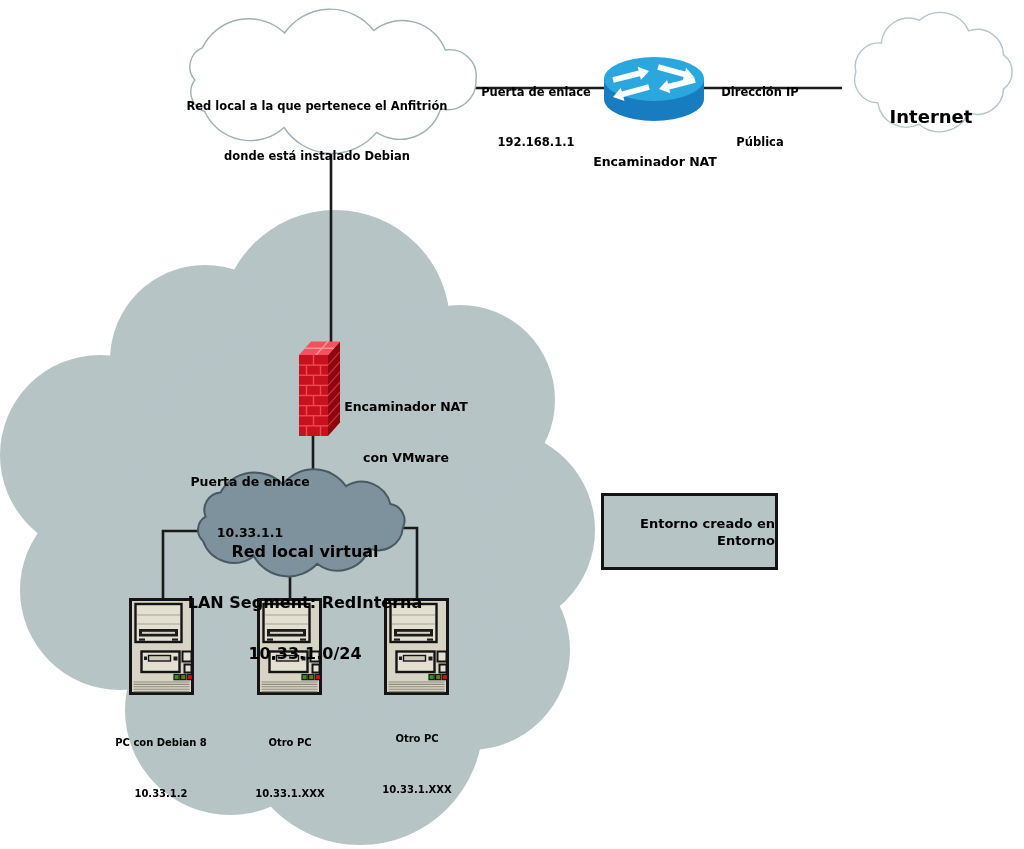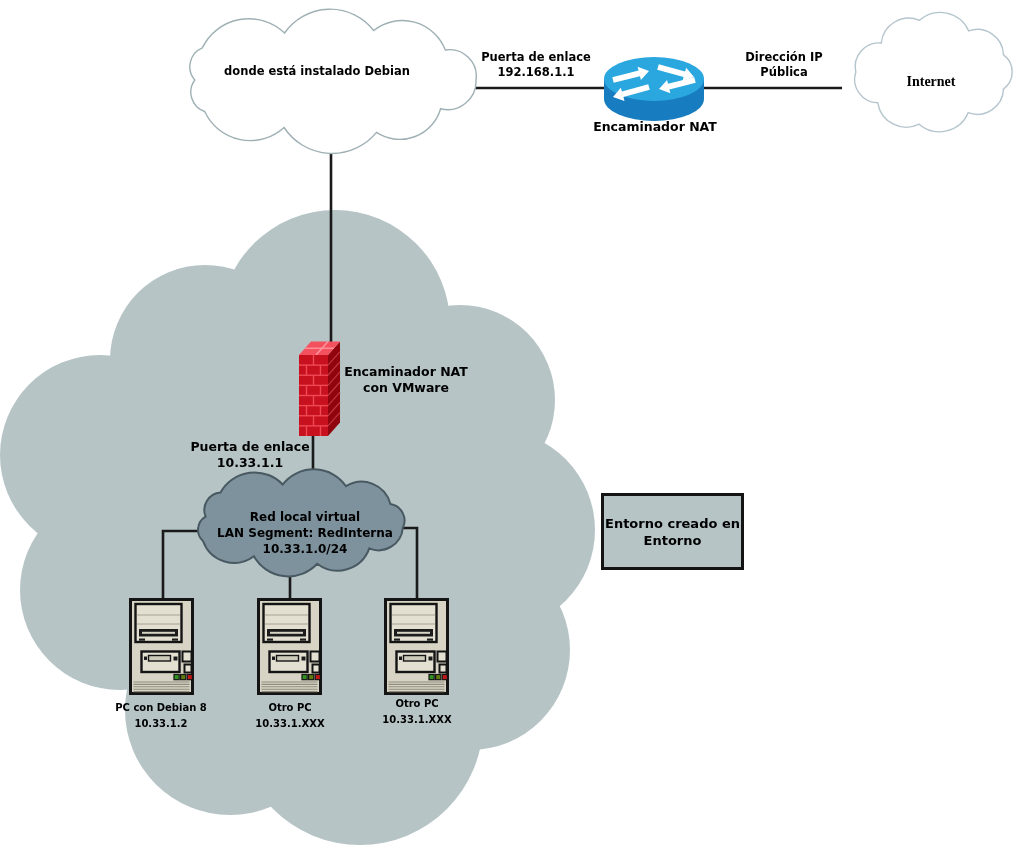--- a/index.html
+++ b/index.html
@@ -1,30 +1,30 @@
 <!DOCTYPE html>
 <html><head>
 <meta charset="utf-8">
 <style>
   html,body{margin:0;padding:0;background:#ffffff;}
   #stage{position:relative;width:1024px;height:849px;background:#ffffff;overflow:hidden;
          font-family:"DejaVu Sans","Liberation Sans",sans-serif;}
   #scene{position:absolute;left:0;top:0;}
   .lbl{position:absolute;font-weight:bold;color:#000;text-align:center;
        transform:translateX(-50%);white-space:nowrap;font-size:11.5px;line-height:15px;}
-  .lbl div{white-space:nowrap;}
-  #lbl-internet{font-size:14px;font-family:Liberation Serif, serif;}
+  .lbl div{white-space:nowrap;margin-top:35px;}
+  #lbl-internet{font-size:18px;}
   #lbl-router{font-size:12.5px;}
   #lbl-fw{font-size:12.5px;line-height:15.5px;}
   #lbl-langw{font-size:12.5px;line-height:16px;}
-  #lbl-lan{font-size:12px;line-height:16px;}
+  #lbl-lan{font-size:16px;line-height:16px;}
   .pc-lbl{font-size:10px;line-height:16px;}
-  #box-entorno{position:absolute;left:601px;top:493px;width:143px;height:77px;
+  #box-entorno{position:absolute;left:601px;top:493px;width:177px;height:77px;
        box-sizing:border-box;border:3px solid #141414;background:#b6c4c6;
-       display:flex;flex-direction:column;justify-content:center;align-items:center;
+       display:flex;flex-direction:column;justify-content:center;align-items:flex-end;
        font-weight:bold;font-size:13px;line-height:17px;color:#000;text-align:center;}
 </style>
 </head>
 <body>
 
 <div id="stage">
 
   <svg id="scene" width="1024" height="849" viewBox="0 0 1024 849">
     <defs>
       <symbol id="pc-symbol" viewBox="0 0 65 97">
@@ -127,29 +127,30 @@
         <line x1="306.5" y1="425.875" x2="306.5" y2="436" stroke="#ef4956" stroke-width="1.4"></line>
         <line x1="320.5" y1="425.875" x2="320.5" y2="436" stroke="#ef4956" stroke-width="1.4"></line>
       </g>
 
     <use href="#pc-symbol" x="129" y="598" width="65" height="97"></use>
     <use href="#pc-symbol" x="257" y="598" width="65" height="97"></use>
     <use href="#pc-symbol" x="384" y="598" width="65" height="97"></use>
   </svg>
 
   <div class="lbl" id="lbl-host" style="left:317px;top:64px;">
+    <div>Red local a la que pertenece el Anfitrión</div>
     <div>donde está instalado Debian</div>
   </div>
 
   <div class="lbl" id="lbl-wangw" style="left:536px;top:50px;">
     <div>Puerta de enlace</div>
     <div>192.168.1.1</div>
   </div>
 
-  <div class="lbl" id="lbl-pubip" style="left:784px;top:50px;">
+  <div class="lbl" id="lbl-pubip" style="left:760px;top:50px;">
     <div>Dirección IP</div>
     <div>Pública</div>
   </div>
 
   <div class="lbl" id="lbl-internet" style="left:931px;top:74px;">
     <div>Internet</div>
   </div>
 
   <div class="lbl" id="lbl-router" style="left:655px;top:119px;">
     <div>Encaminador NAT</div>

